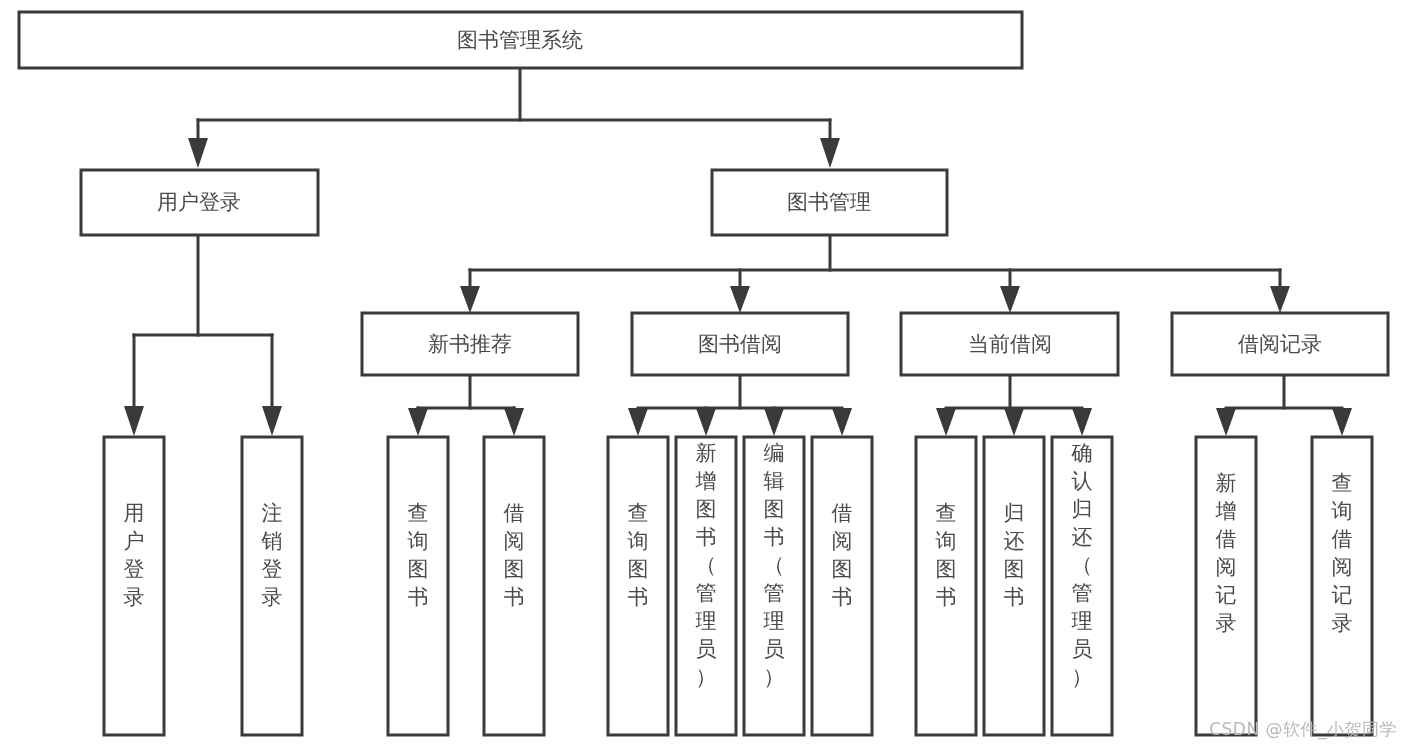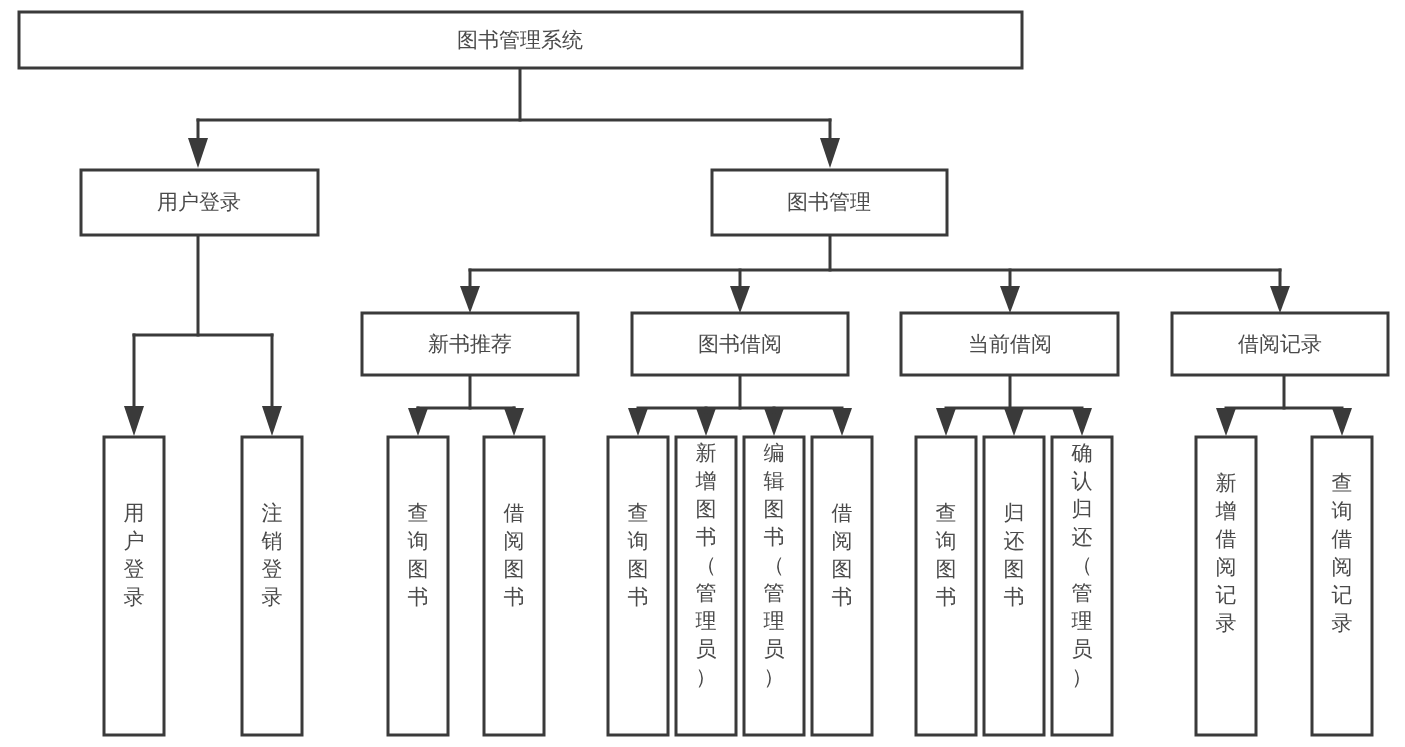--- a/index.html
+++ b/index.html
@@ -222,14 +222,15 @@
       <rect class="node-rect" x="1196" y="437" width="60" height="298"></rect>
       <text class="node-label-v" x="1226" y="490"><tspan x="1226" y="490">新</tspan><tspan x="1226" y="518">增</tspan><tspan x="1226" y="546">借</tspan><tspan x="1226" y="574">阅</tspan><tspan x="1226" y="602">记</tspan><tspan x="1226" y="630">录</tspan></text>
     </g>
     <g>
       <rect class="node-rect" x="1312" y="437" width="60" height="298"></rect>
       <text class="node-label-v" x="1342" y="490"><tspan x="1342" y="490">查</tspan><tspan x="1342" y="518">询</tspan><tspan x="1342" y="546">借</tspan><tspan x="1342" y="574">阅</tspan><tspan x="1342" y="602">记</tspan><tspan x="1342" y="630">录</tspan></text>
     </g>
 
   </svg>
 
+  <div class="watermark">CSDN @软件_小贺同学</div>
 
 </div>
 
 </body></html>

